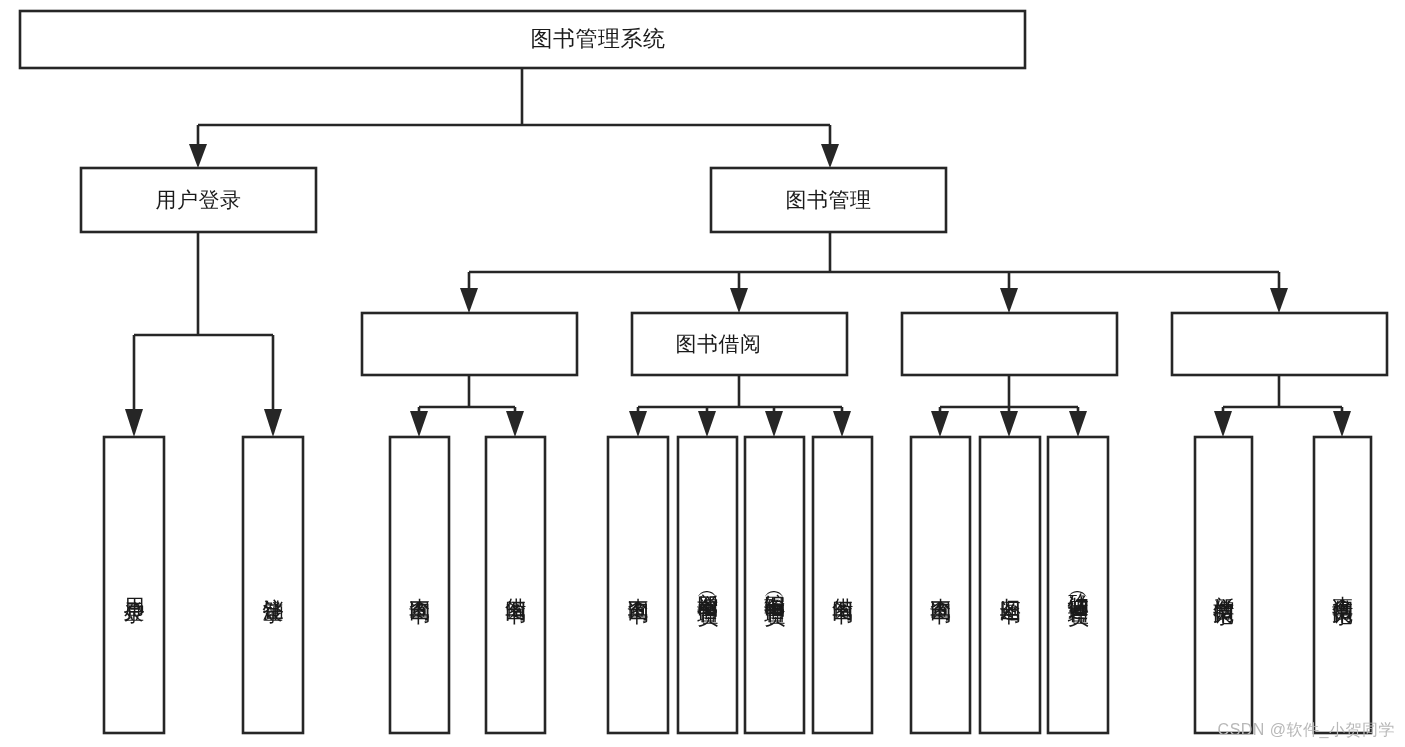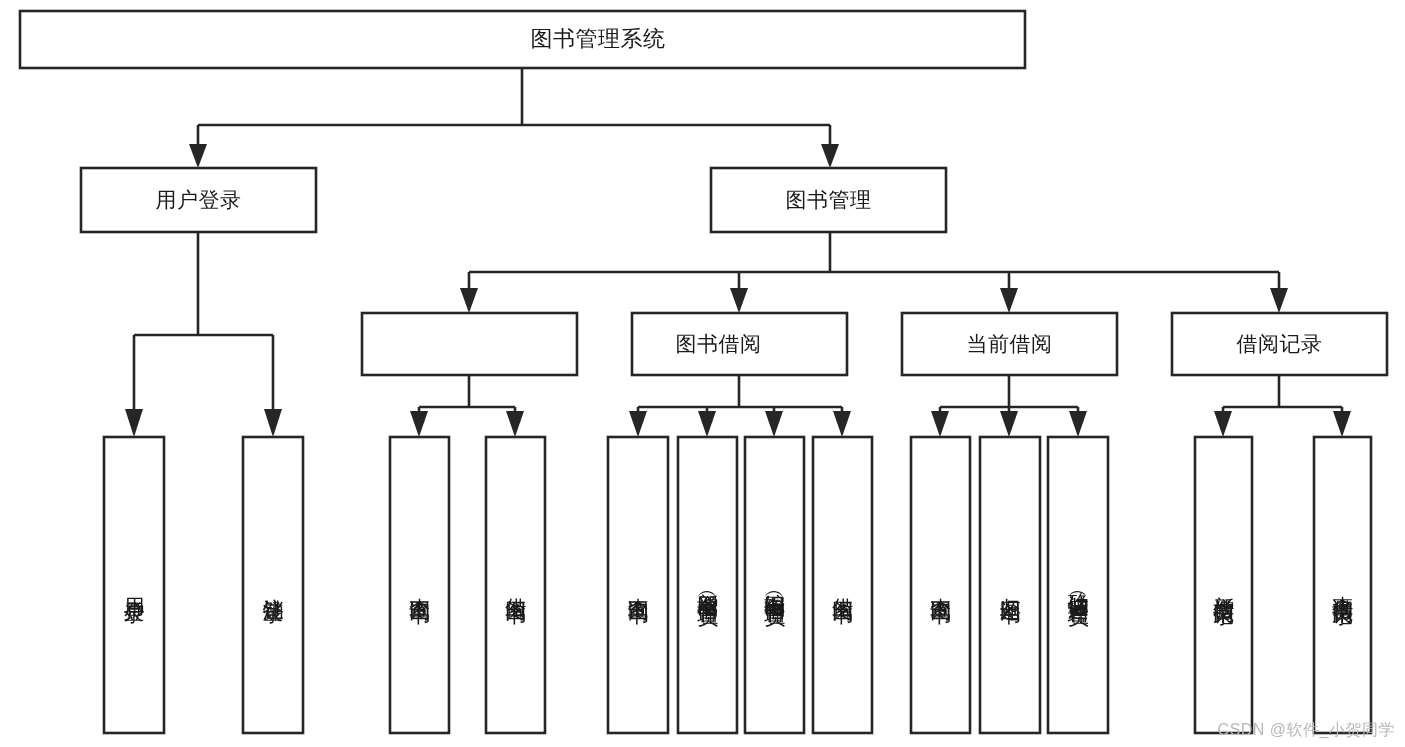--- a/index.html
+++ b/index.html
@@ -161,23 +161,21 @@
 
   <div class="node-label horizontal root" style="left:20px; top:11px; width:1156px; height:57px;">图书管理系统</div>
 
   <div class="node-label horizontal" style="left:81px; top:168px; width:235px; height:64px;">用户登录</div>
 
   <div class="node-label horizontal" style="left:711px; top:168px; width:235px; height:64px;">图书管理</div>
 
 
   <div class="node-label horizontal" style="left:632px; top:313px; width:173px; height:62px;">图书借阅</div>
 
-  <div class="node-label horizontal" style="left:902px; top:313px; width:215px; height:62px;">当前借阅</div>
-
-  <div class="node-label horizontal" style="left:1172px; top:313px; width:215px; height:62px;">借阅记录</div>
+
 
   <div class="node-label vertical" style="left:104px; top:437px; width:60px; height:296px;">用户登录</div>
 
   <div class="node-label vertical" style="left:243px; top:437px; width:60px; height:296px;">注销登录</div>
 
   <div class="node-label vertical" style="left:390px; top:437px; width:59px; height:296px;">查询图书</div>
 
   <div class="node-label vertical" style="left:486px; top:437px; width:59px; height:296px;">借阅图书</div>
 
   <div class="node-label vertical" style="left:608px; top:437px; width:60px; height:296px;">查询图书</div>

